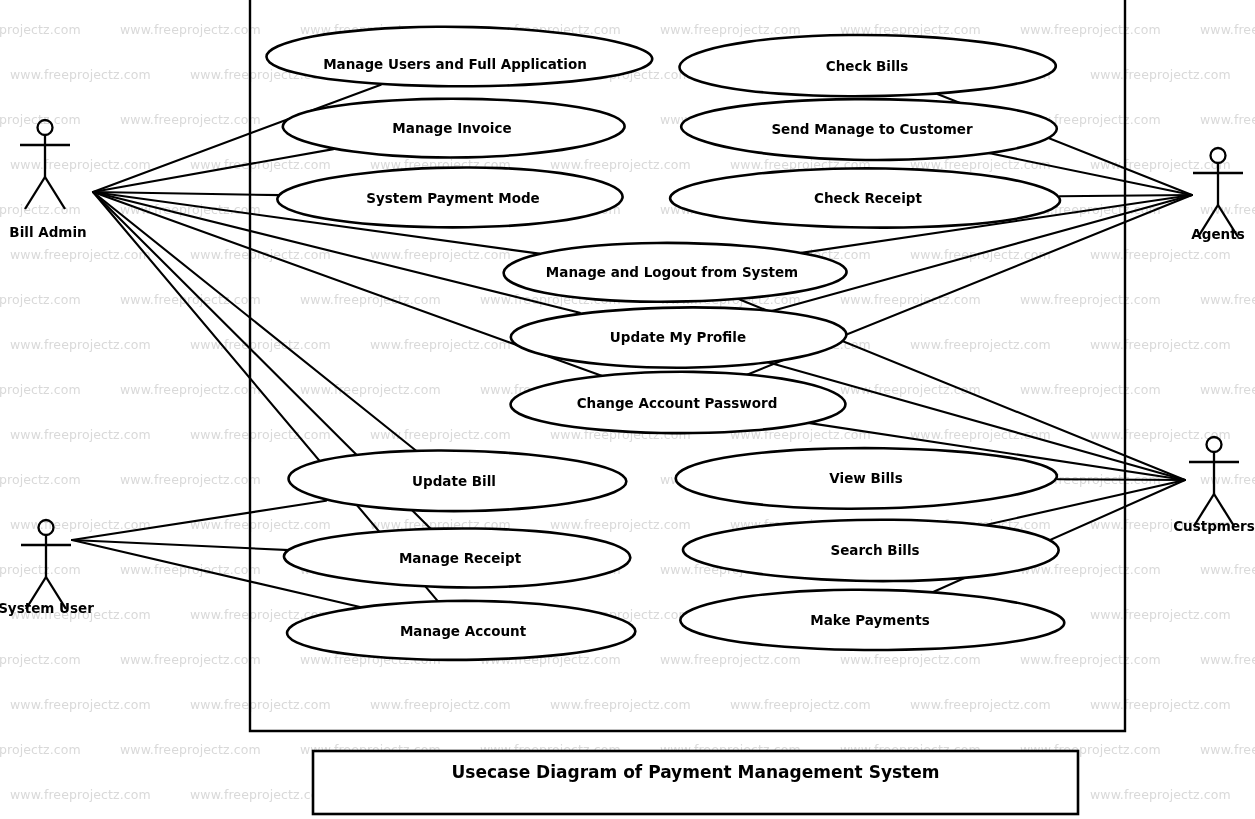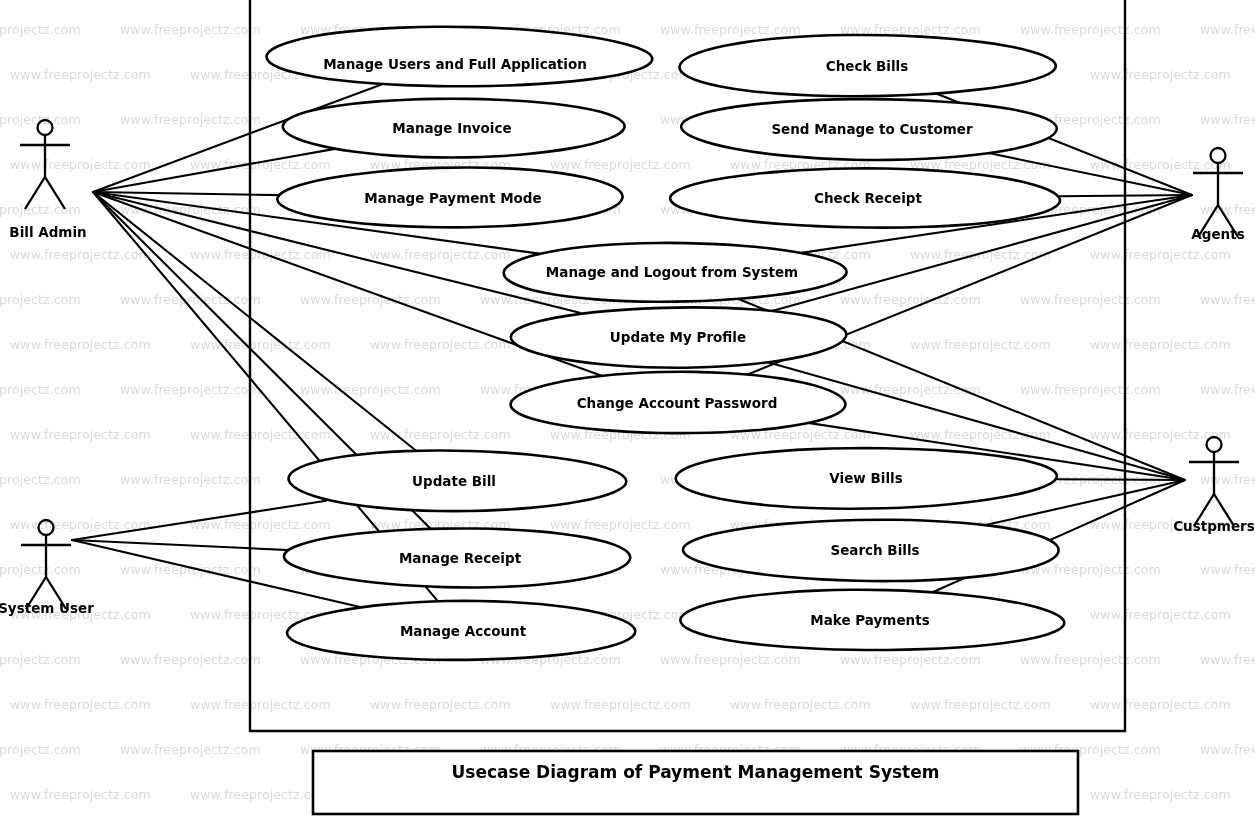--- a/index.html
+++ b/index.html
@@ -282,21 +282,21 @@
         </g>
       </g>
     <g id="title-layer">
         <rect x="313" y="751" width="765" height="63" fill="#ffffff" stroke="#000000" stroke-width="2.6"></rect>
       </g>
   </svg>
 
   <div id="label-layer">
       <div class="uc-label" style="left: 455px; top: 64px;">Manage Users and Full Application</div>
       <div class="uc-label" style="left: 452px; top: 128px;">Manage Invoice</div>
-      <div class="uc-label" style="left: 453px; top: 198px;">Manage Payment Mode</div>
+      <div class="uc-label" style="left: 453px; top: 198px;">System Payment Mode</div>
       <div class="uc-label" style="left: 867px; top: 66px;">Check Bills</div>
       <div class="uc-label" style="left: 872px; top: 129px;">Send Manage to Customer</div>
       <div class="uc-label" style="left: 868px; top: 198px;">Check Receipt</div>
       <div class="uc-label" style="left: 672px; top: 272px;">Manage and Logout from System</div>
       <div class="uc-label" style="left: 678px; top: 337px;">Update My Profile</div>
       <div class="uc-label" style="left: 677px; top: 403px;">Change Account Password</div>
       <div class="uc-label" style="left: 454px; top: 481px;">Update Bill</div>
       <div class="uc-label" style="left: 460px; top: 558px;">Manage Receipt</div>
       <div class="uc-label" style="left: 463px; top: 631px;">Manage Account</div>
       <div class="uc-label" style="left: 866px; top: 478px;">View Bills</div>

